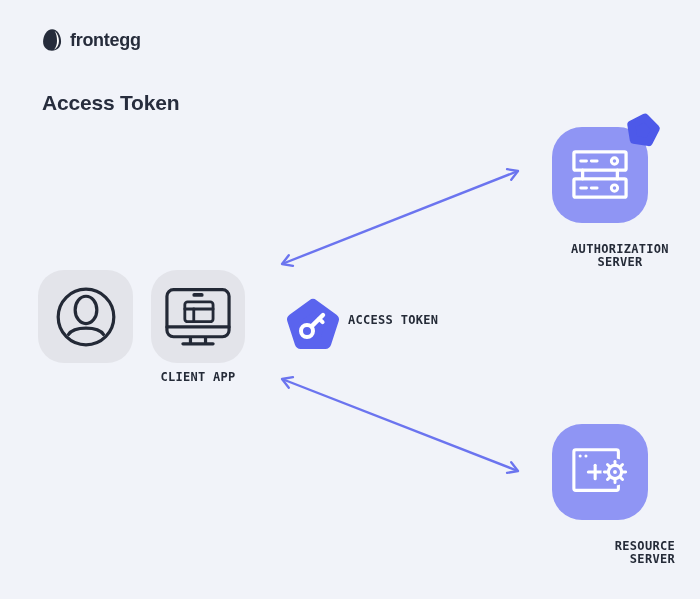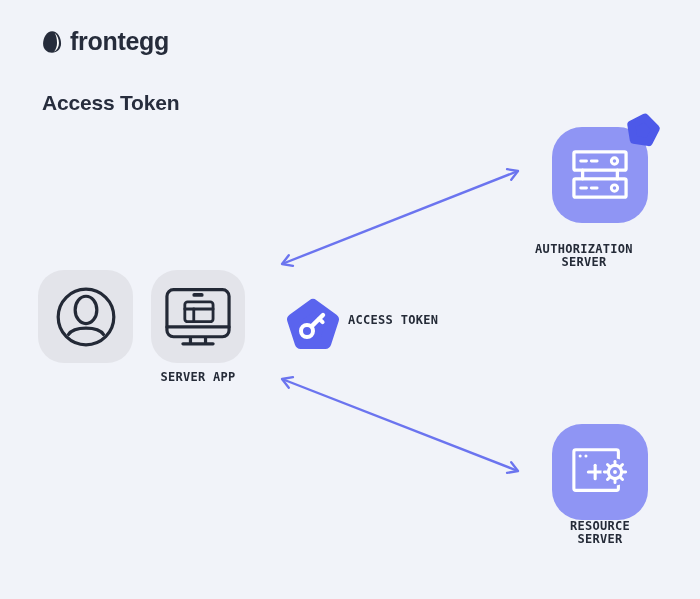--- a/index.html
+++ b/index.html
@@ -3,21 +3,21 @@
 <meta charset="utf-8">
 <style>
   html,body{margin:0;padding:0;}
   body{font-family:"Liberation Sans",sans-serif;}
   .canvas{
     position:relative;width:700px;height:599px;overflow:hidden;
     background:#f1f3f9;
   }
   
   .brand{position:absolute;left:40px;top:27px;display:flex;align-items:center;gap:5px;}
-  .brand .word{font-size:25px;font-weight:700;color:#262c3b;letter-spacing:-0.3px;}
+  .brand .word{font-size:18px;font-weight:700;color:#262c3b;letter-spacing:-0.3px;}
   
   .page-title{
     position:absolute;left:42px;top:91px;
     font-size:21px;font-weight:700;color:#272d3d;letter-spacing:-0.2px;
   }
   
   .tile{position:absolute;display:flex;align-items:center;justify-content:center;}
   .tile.gray{background:#e3e4ea;border-radius:26px;}
   .tile.purple{background:#8f95f4;border-radius:30px;}
   .tile-client{left:38px;top:270px;width:95px;height:93px;}
@@ -25,22 +25,22 @@
   .tile-auth{left:552px;top:127px;width:96px;height:96px;}
   .tile-resource{left:552px;top:424px;width:96px;height:96px;}
   
   .node-label{
     position:absolute;text-align:center;
     font-family:"DejaVu Sans Mono",monospace;font-weight:700;
     font-size:12px;line-height:13px;letter-spacing:0.3px;color:#252b38;
   }
   .lbl-client{left:18px;top:371px;width:135px;}
   .lbl-client-app{left:138px;top:371px;width:120px;}
-  .lbl-auth{left:509px;top:243px;width:150px;}
-  .lbl-resource{left:525px;top:520px;width:150px;}
+  .lbl-auth{left:545px;top:243px;width:150px;}
+  .lbl-resource{left:525px;top:540px;width:150px;text-align:right;}
   .lbl-access-token{left:348px;top:314px;width:160px;text-align:left;}
   
   .access-pentagon{position:absolute;left:285px;top:296px;width:56px;height:56px;}
   .badge-pentagon{position:absolute;left:624px;top:111px;width:38px;height:38px;transform:rotate(9deg);}
   
   .arrows{position:absolute;left:0;top:0;pointer-events:none;}
 </style>
 </head>
 <body>
 
@@ -90,21 +90,21 @@
         <rect x="24" y="18" width="30" height="21" rx="3" stroke-width="3"></rect>
         <line x1="24" y1="25.5" x2="54" y2="25.5" stroke-width="3"></line>
         <line x1="33.5" y1="25.5" x2="33.5" y2="39" stroke-width="3"></line>
         <line x1="5" y1="44.5" x2="71" y2="44.5"></line>
         <line x1="30" y1="56" x2="30" y2="61"></line>
         <line x1="46" y1="56" x2="46" y2="61"></line>
         <line x1="22" y1="62.5" x2="54" y2="62.5"></line>
       </svg>
     </span>
   </div>
-  <div class="node-label lbl-client-app">SERVER APP</div>
+  <div class="node-label lbl-client-app">CLIENT APP</div>
 
   <div class="access-pentagon">
     <svg width="56" height="56" viewBox="0 0 56 56">
       <polygon points="28,9 47.97,23.51 40.34,46.99 15.66,46.99 8.03,23.51" fill="#5a64ee" stroke="#5a64ee" stroke-width="12" stroke-linejoin="round"></polygon>
       <g fill="none" stroke="#ffffff" stroke-linecap="round">
         <circle cx="22" cy="35" r="6" stroke-width="4"></circle>
         <line x1="26.6" y1="30.4" x2="38" y2="19" stroke-width="4.4"></line>
         <line x1="34.2" y1="22.8" x2="37.6" y2="26.2" stroke-width="4"></line>
       </g>
     </svg>

